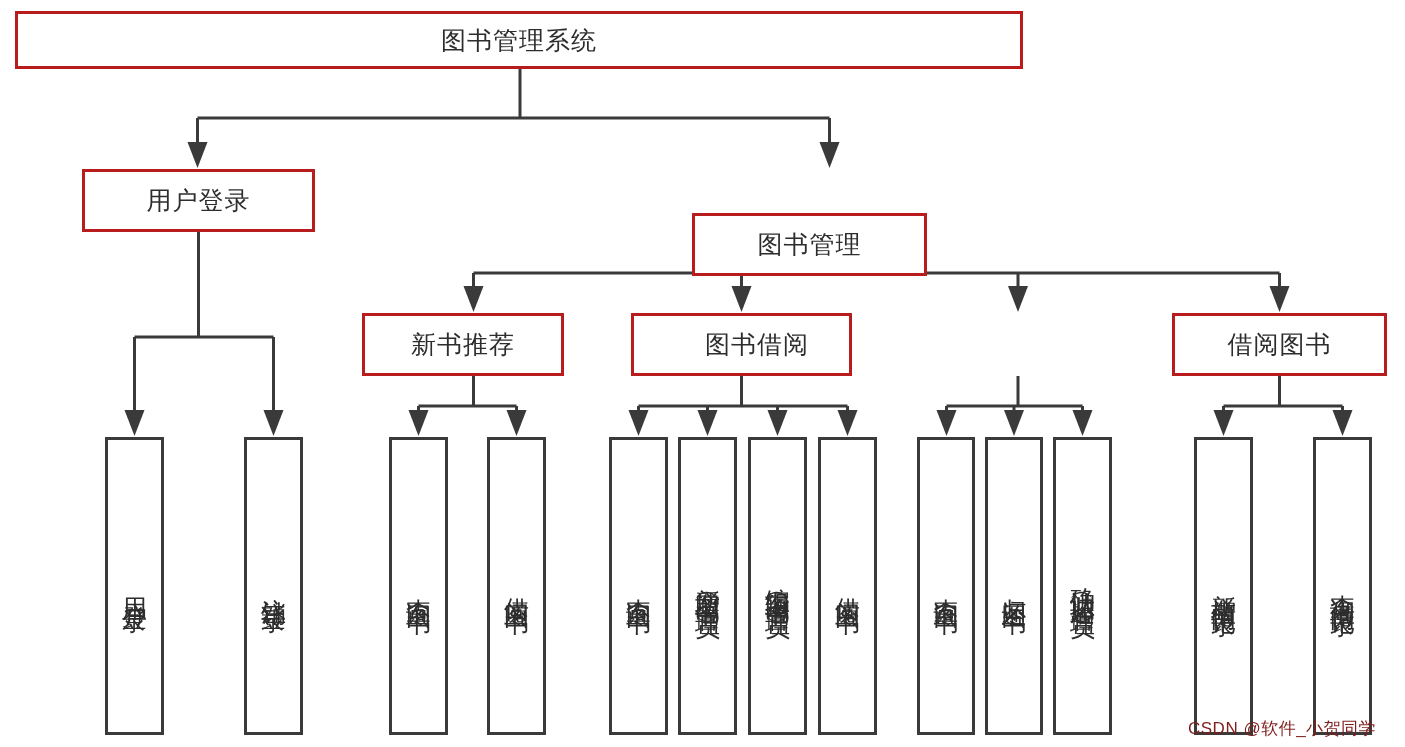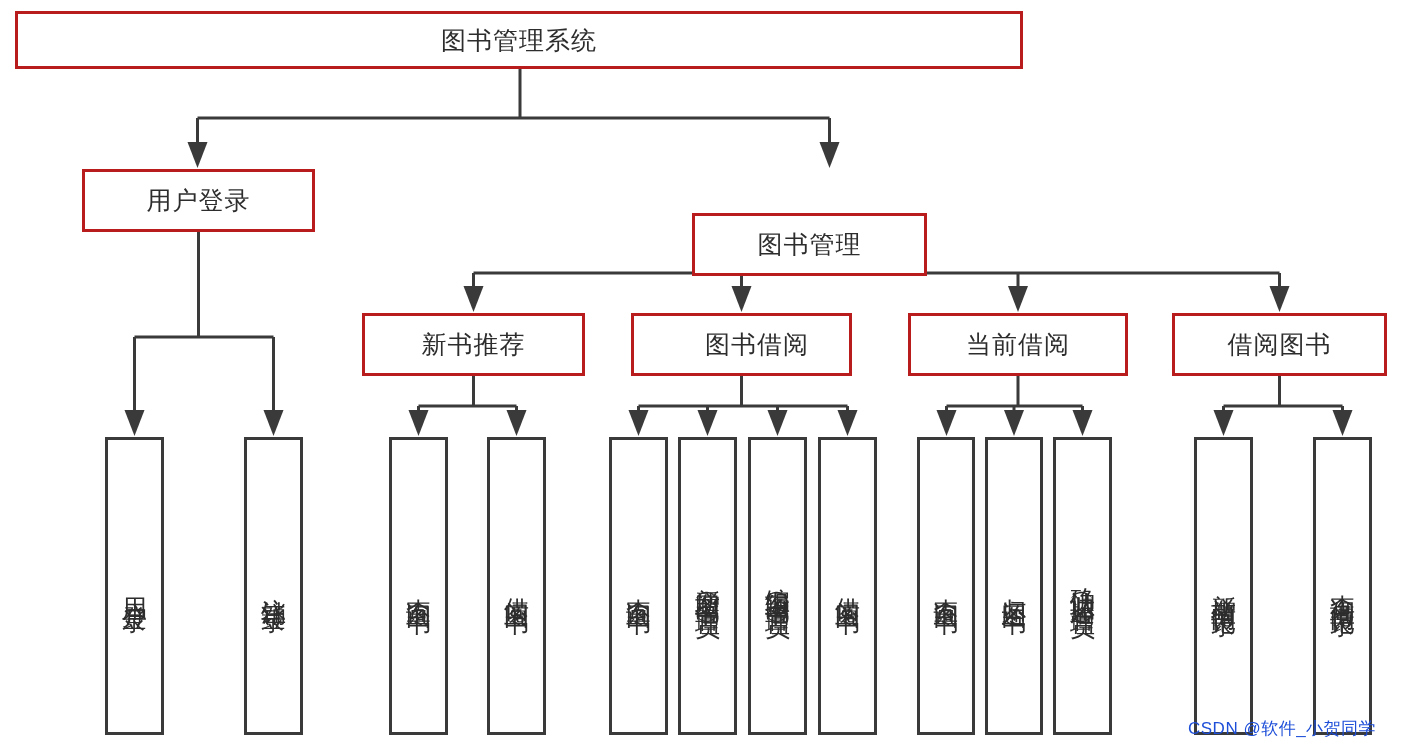--- a/index.html
+++ b/index.html
@@ -27,21 +27,21 @@
     justify-content: center;
     font-size: 25px;
     color: #2d2d2d;
     z-index: 1;
     letter-spacing: 1px;
     white-space: nowrap;
   }
   .root  { left: 15px;  top: 11px;  width: 1008px; height: 58px; }
   .lv2-a { left: 82px;  top: 169px; width: 233px;  height: 63px; }
   .lv2-b { left: 692px; top: 169px; width: 235px;  height: 63px; margin-top: 44px; }
-  .lv3-a { left: 362px; top: 313px; width: 223px;  height: 63px; }
+  .lv3-a { left: 362px; top: 313px; width: 202px;  height: 63px; }
   .lv3-b { left: 631px; top: 313px; width: 221px;  height: 63px; padding-left: 31px; }
   .lv3-c { left: 908px; top: 313px; width: 220px;  height: 63px; }
   .lv3-d { left: 1172px;top: 313px; width: 215px;  height: 63px; }
   .leaf {
     position: absolute;
     top: 437px;
     height: 298px;
     width: 59px;
     box-sizing: border-box;
     border: 3px solid #3a3a3a;
@@ -71,21 +71,21 @@
   .l9  { left: 917px;  width: 58px; }
   .l10 { left: 985px;  width: 58px; }
   .l11 { left: 1053px; }
   .l12 { left: 1194px; }
   .l13 { left: 1313px; }
   .watermark {
     position: absolute;
     left: 1188px;
     top: 717px;
     font-size: 17px;
-    color: #1d4ed8;
+    color: #7f1d1d;
     z-index: 3;
     white-space: nowrap;
     letter-spacing: 0.5px;
   }
 </style>
 </head>
 <body>
 
 <div class="stage">
 
@@ -129,21 +129,20 @@
     </g>
   </svg>
 
   <div class="node root">图书管理系统</div>
 
   <div class="node lv2-a">用户登录</div>
   <div class="node lv2-b">图书管理</div>
 
   <div class="node lv3-a">新书推荐</div>
   <div class="node lv3-b">图书借阅</div>
-  <div class="node lv3-c">当前借阅</div>
   <div class="node lv3-d">借阅图书</div>
 
   <div class="leaf l1">
     <span>用户登录</span>
   </div>
   <div class="leaf l2">
     <span>注销登录</span>
   </div>
 
   <div class="leaf l3">

